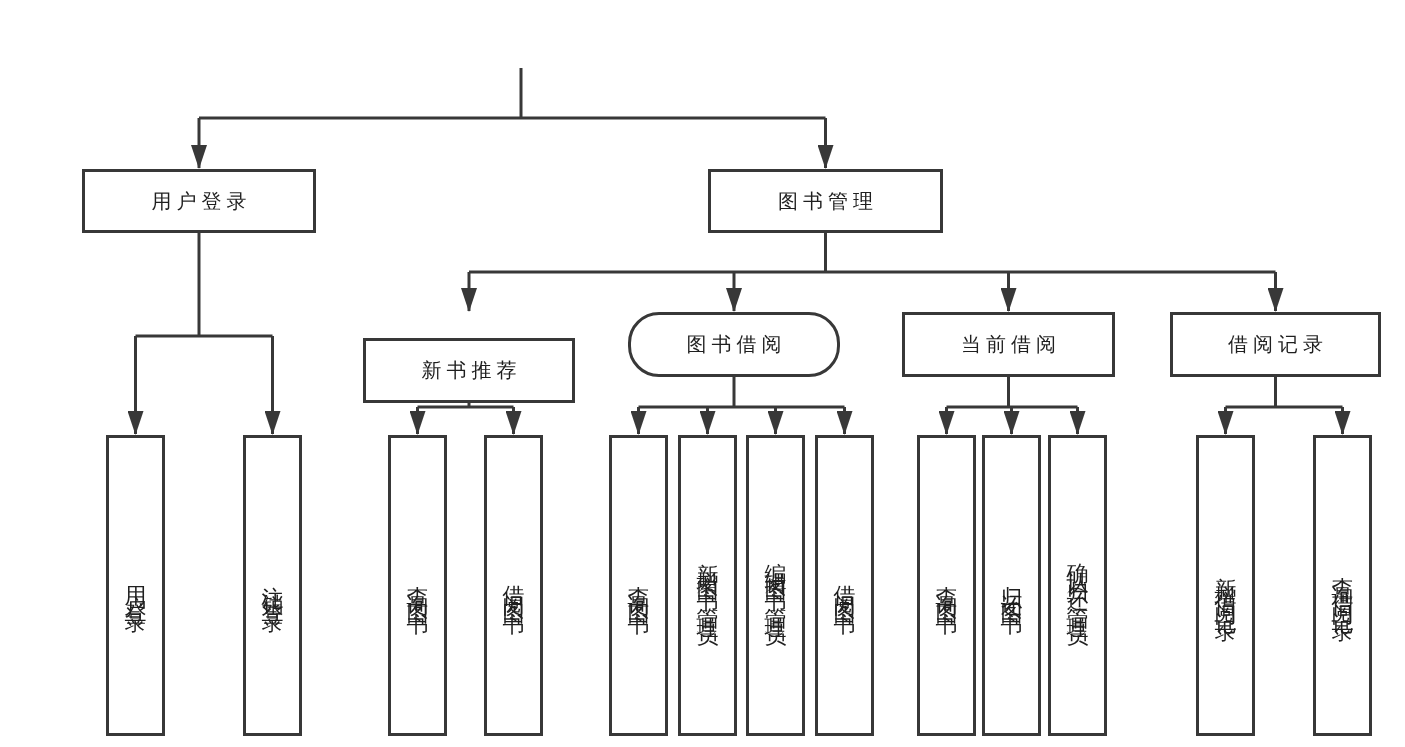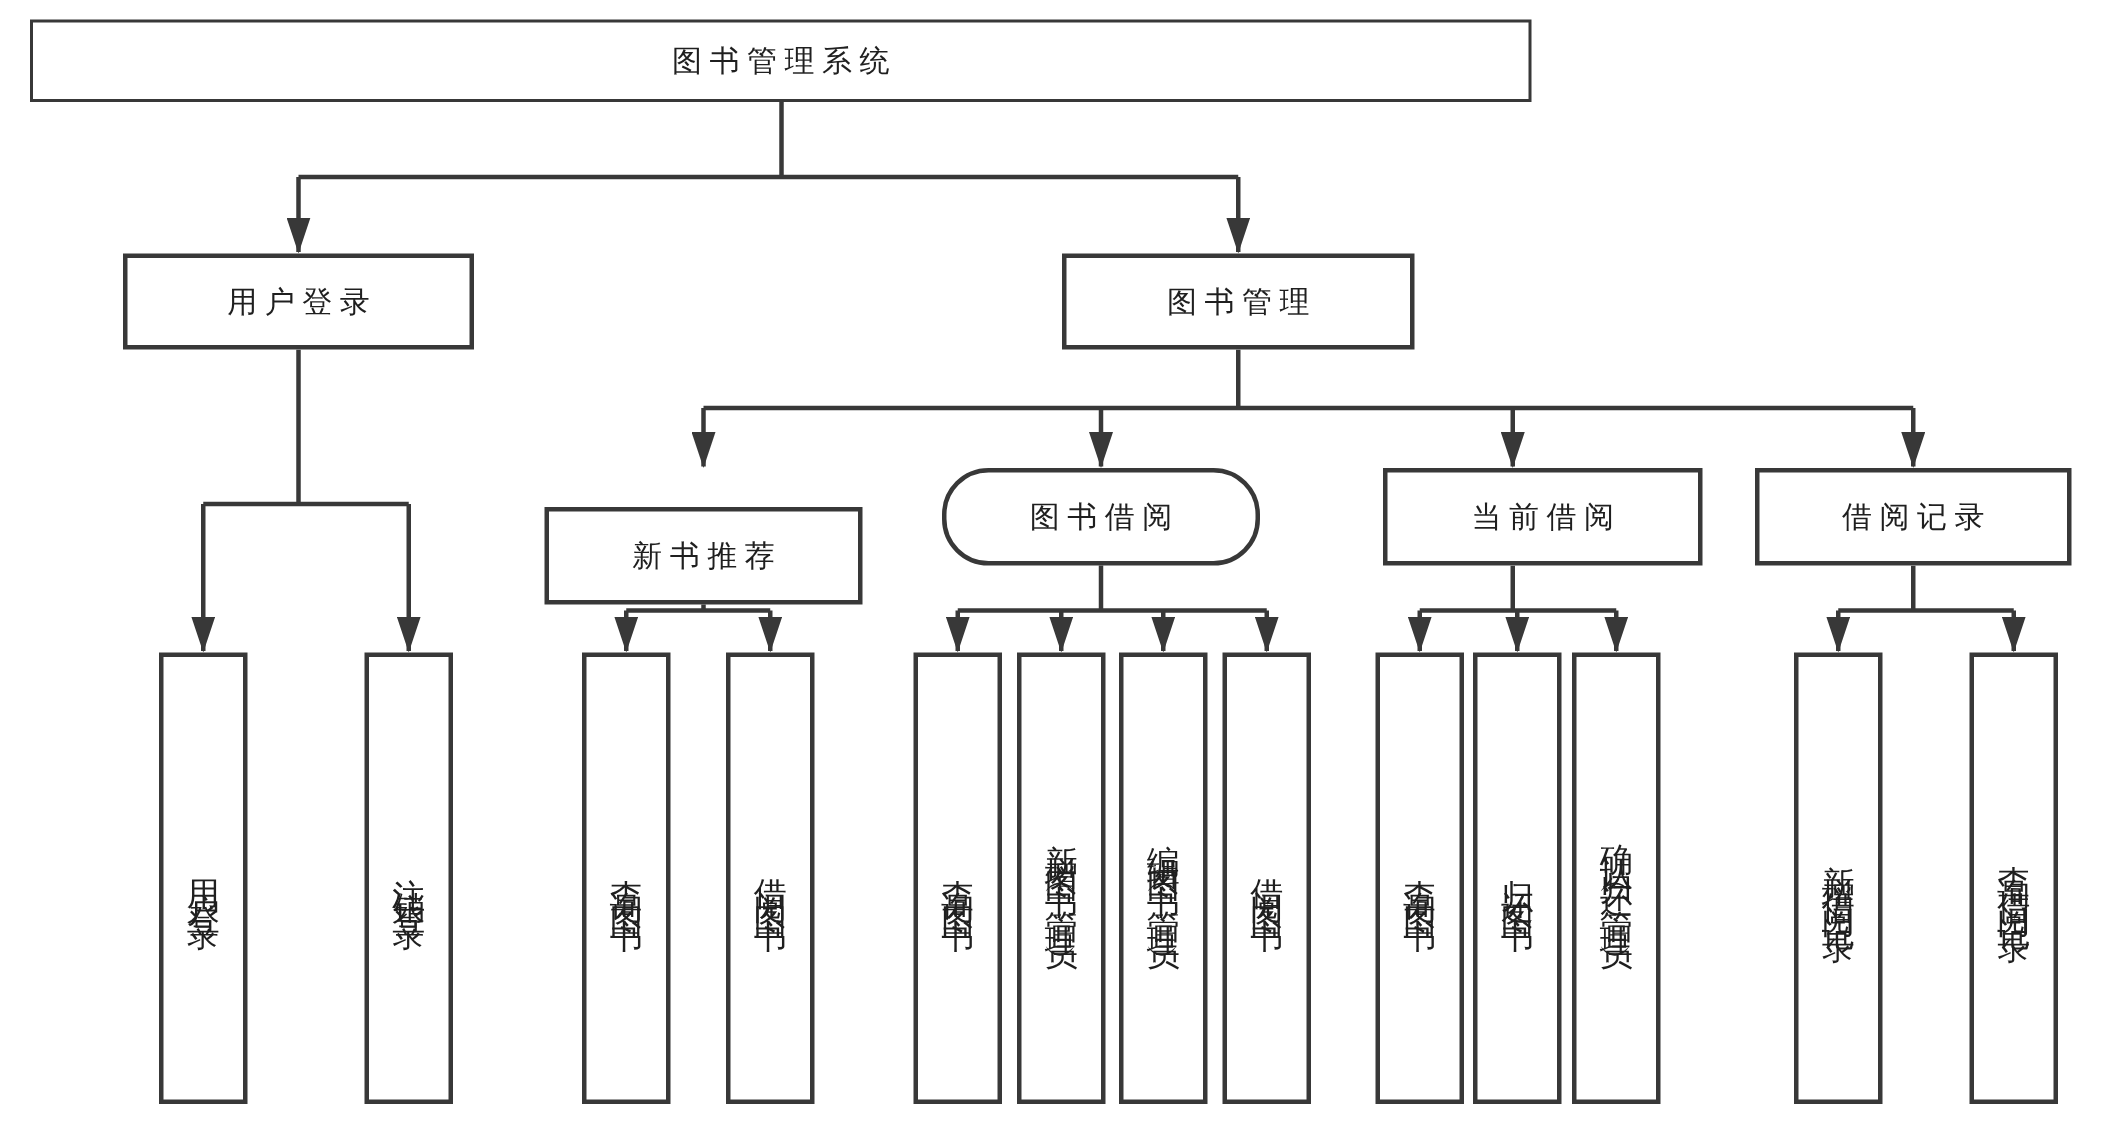--- a/index.html
+++ b/index.html
@@ -43,21 +43,21 @@
     font-size: 22px;
     letter-spacing: 9px;
     line-height: 1;
   }
   
   .b-root          { left: 20px;   top: 13px;  width: 1001px; height: 55px; border-width: 2px; }
   .b-user-login    { left: 82px;   top: 169px; width: 234px;  height: 64px; }
   .b-book-mgmt     { left: 708px;  top: 169px; width: 235px;  height: 64px; }
   .b-new-rec       { left: 363px;  top: 312px; width: 212px;  height: 65px; margin-top: 26px; }
   .b-borrowing     { left: 628px;  top: 312px; width: 212px;  height: 65px; border-radius: 31px; }
-  .b-current       { left: 902px;  top: 312px; width: 213px;  height: 65px; margin-left: 20px; }
+  .b-current       { left: 902px;  top: 312px; width: 213px;  height: 65px; }
   .b-records       { left: 1170px; top: 312px; width: 211px;  height: 65px; }
   .leaf            { top: 435px;   height: 301px; width: 59px; }
   .l-ul-login      { left: 106px; }
   .l-ul-logout     { left: 243px; }
   .l-nb-query      { left: 388px; }
   .l-nb-borrow     { left: 484px; }
   .l-bb-query      { left: 609px; }
   .l-bb-add        { left: 678px; }
   .l-bb-edit       { left: 746px; }
   .l-bb-borrow     { left: 815px; }
@@ -124,21 +124,20 @@
       <path d="M1011.5,407 V434" marker-end="url(#arrow)"></path>
       <path d="M1077.5,407 V434" marker-end="url(#arrow)"></path>
 
       <path d="M1275.5,377 V407"></path>
       <path d="M1225.5,407 H1342.5"></path>
       <path d="M1225.5,407 V434" marker-end="url(#arrow)"></path>
       <path d="M1342.5,407 V434" marker-end="url(#arrow)"></path>
     </g>
   </svg>
 
-  <div class="node h-node b-root">图书管理系统</div>
 
   <div class="node h-node b-user-login">用户登录</div>
   <div class="node h-node b-book-mgmt">图书管理</div>
 
   <div class="node h-node b-new-rec">新书推荐</div>
   <div class="node h-node b-borrowing">图书借阅</div>
   <div class="node h-node b-current">当前借阅</div>
   <div class="node h-node b-records">借阅记录</div>
 
   <div class="node v-node leaf l-ul-login">用户登录</div>

